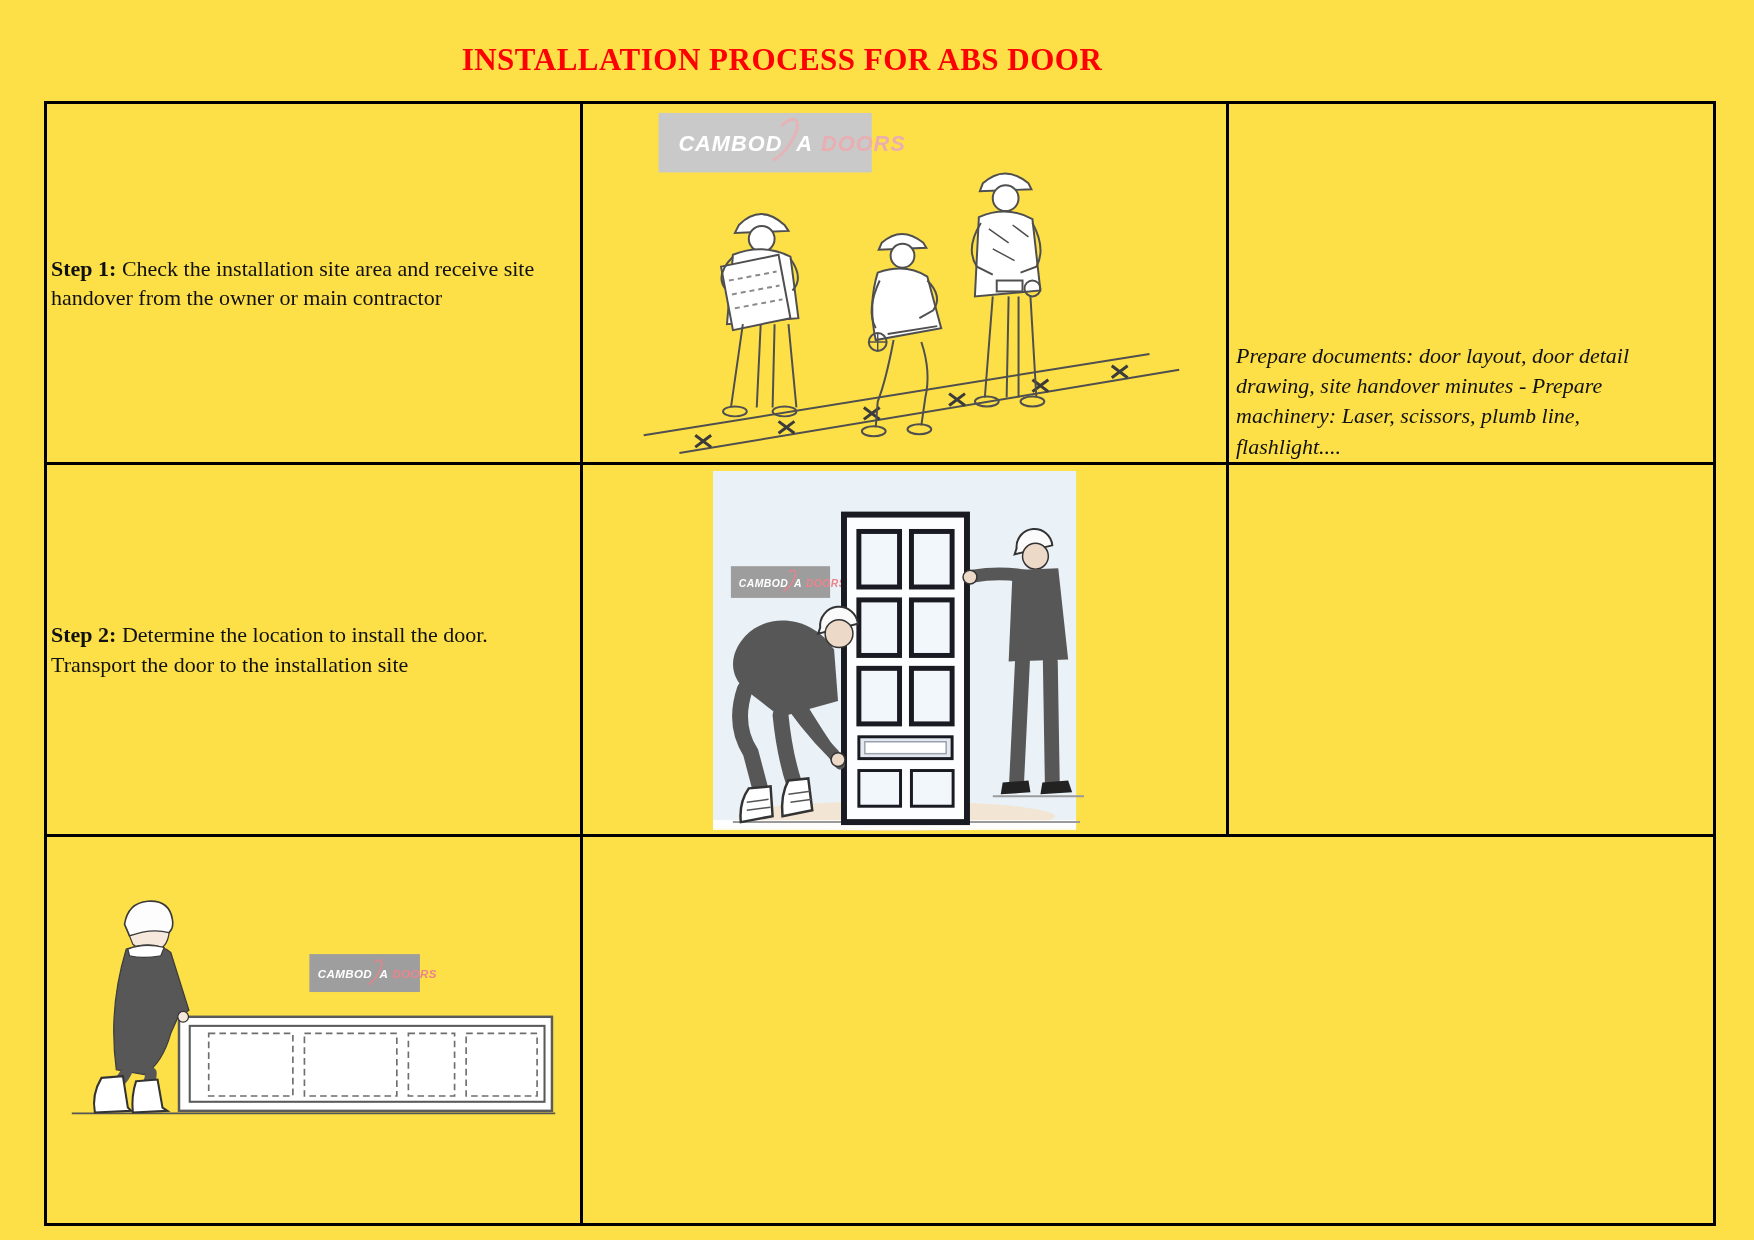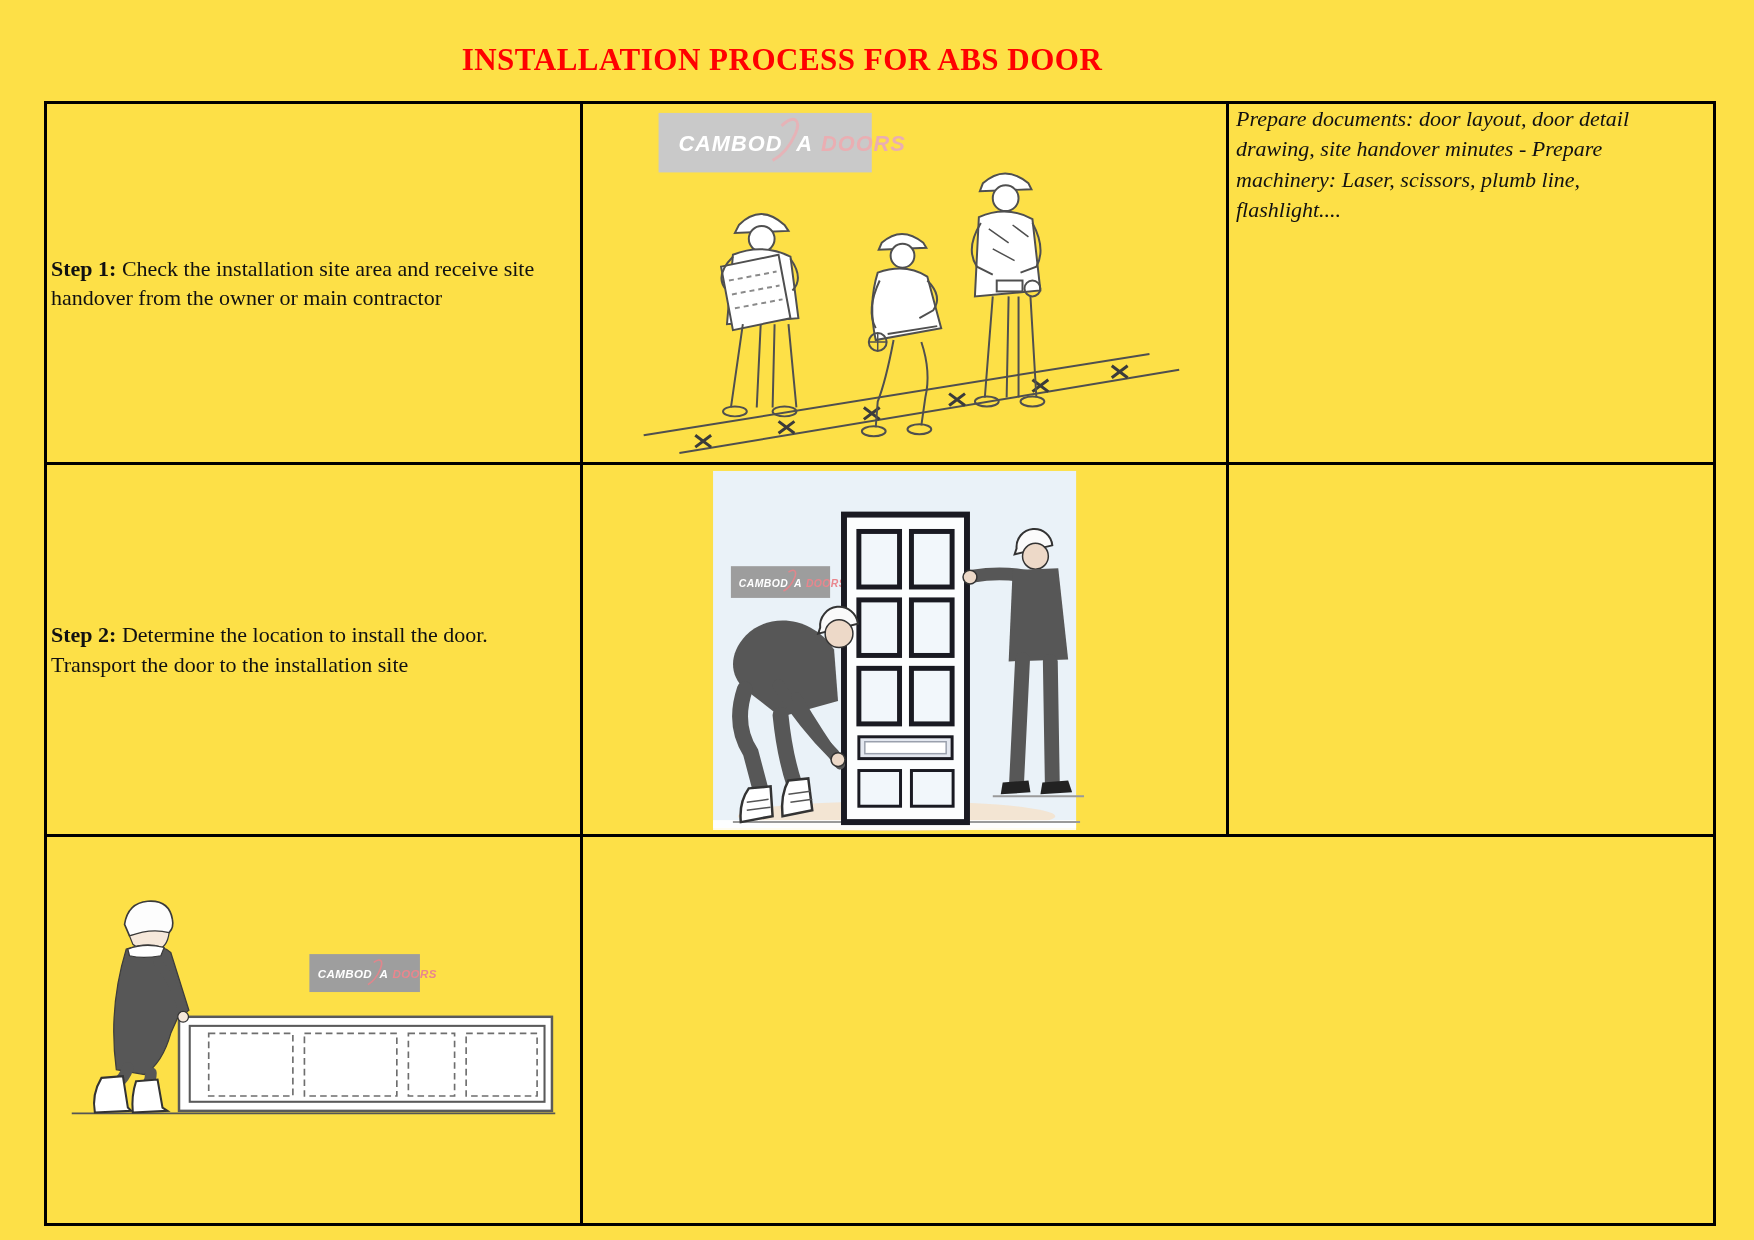--- a/index.html
+++ b/index.html
@@ -10,21 +10,21 @@
   .proc-table{position:absolute;left:44px;top:101px;width:1672px;height:1125px;
         border:3px solid #000;box-sizing:border-box;display:grid;
         grid-template-columns:536px 646px 484px;grid-template-rows:361px 372px 386px;}
   .cell{border-right:3px solid #000000;border-bottom:3px solid #000;box-sizing:border-box;
         position:relative;overflow:hidden;}
   .cell.last-col{border-right:none;}
   .cell.last-row{border-bottom:none;}
   .step-cell{display:flex;align-items:center;padding:0 8px 0 4px;}
   .step-cell p{margin:0;font-size:22px;line-height:1.32;}
   .step-label{font-weight:bold;}
-  .note-cell{display:flex;align-items:flex-start;padding:0 28px 0 7px;}
+  .note-cell{display:flex;align-items:flex-end;padding:0 28px 0 7px;}
   .note-cell p{margin:0;font-style:italic;font-size:22px;line-height:1.38;}
   .illu-cell svg{position:absolute;left:0;top:0;width:100%;height:100%;}
   svg text{font-family:"Liberation Sans", sans-serif;}
   .logo-main{fill:#ffffff;}
   .logo-doors{fill:#eaaeb2;}
   .logo-doors-dark{fill:#e9868d;}
 </style>
 </head>
 <body>
 

